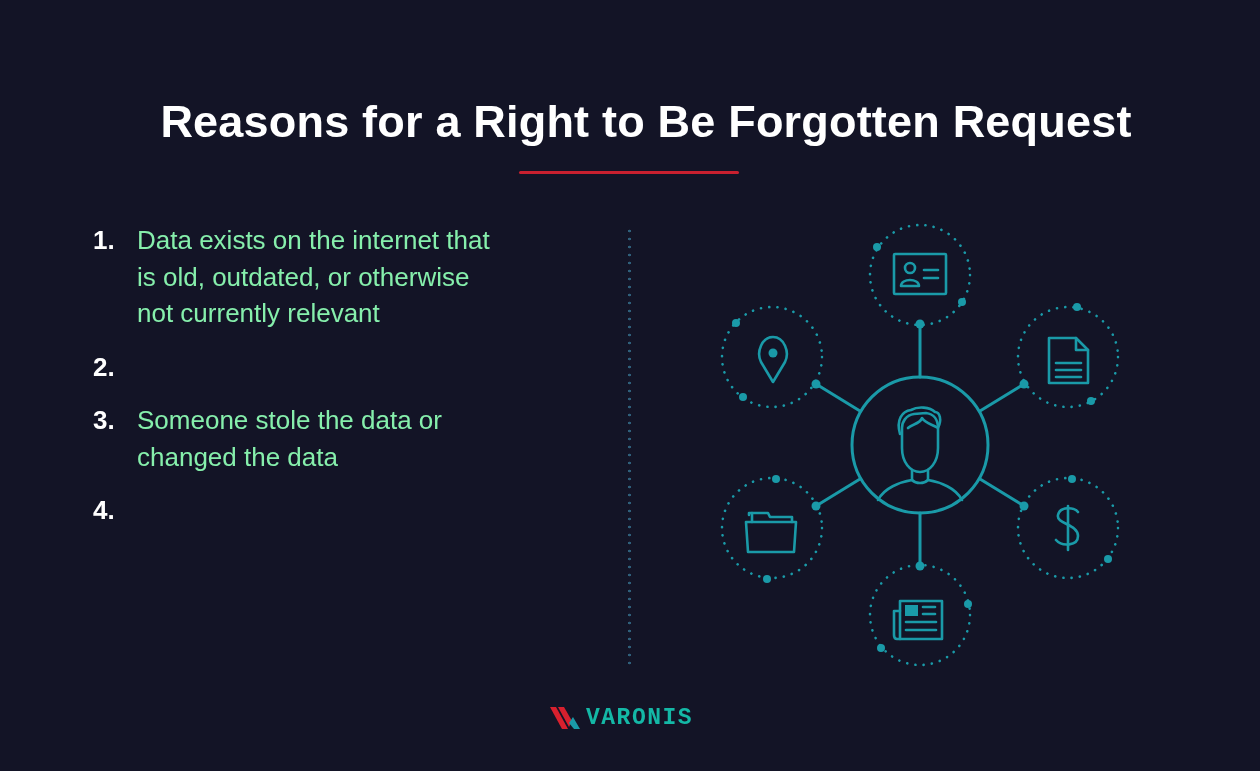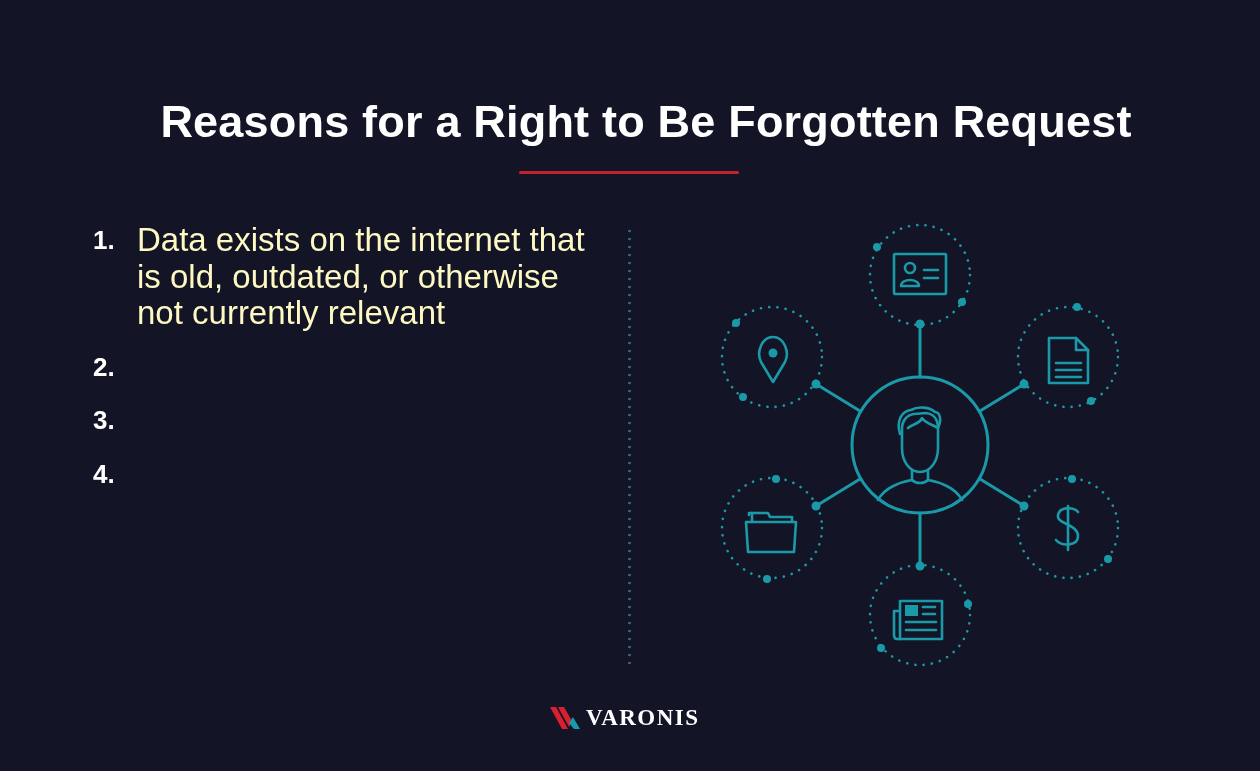--- a/index.html
+++ b/index.html
@@ -23,54 +23,56 @@
     position: absolute; left: 93px; top: 222px; width: 510px;
     margin: 0; padding: 0; list-style: none;
   }
   .reason {
     display: flex; margin-bottom: 17px;
   }
   .reason-num {
     width: 44px; flex: none; font-weight: bold; font-size: 26px; line-height: 36.5px;
   }
   .reason-text {
-    font-size: 33px; line-height: 36.5px; color: #fef9c3; white-space: pre-line;
+    font-size: 26px; line-height: 36.5px; color: #86efac; white-space: pre-line;
   }
   .divider {
     position: absolute; left: 628px; top: 227px; width: 3px; height: 440px;
     background-image: radial-gradient(circle, #2f5f7a 1.2px, transparent 1.6px);
     background-size: 3px 8px; background-repeat: repeat-y;
   }
   .diagram { position: absolute; left: 690px; top: 200px; width: 460px; height: 490px; }
   .logo {
     position: absolute; left: 548px; top: 705px; display: flex; align-items: center; gap: 4px;
   }
   .logo-word {
-    font-size: 23px; font-weight: bold; color: #ffffff; letter-spacing: 1.5px;
-    font-family: Liberation Serif, serif;
+    font-size: 23px; font-weight: bold; color: #14b8a6; letter-spacing: 1.5px;
+    font-family: Liberation Mono, monospace;
   }
 </style>
 </head>
 <body>
 
 <h1 class="title">Reasons for a Right to Be Forgotten Request</h1>
 <div class="title-rule"></div>
 
 <ol class="reasons">
   <li class="reason">
     <span class="reason-num">1.</span>
     <span class="reason-text">Data exists on the internet that
 is old, outdated, or otherwise
 not currently relevant</span>
   </li>
   <li class="reason">
     <span class="reason-num">2.</span>
   </li>
   <li class="reason">
     <span class="reason-num">3.</span>
+    <span class="reason-text">Someone stole the data or
+changed the data</span>
   </li>
   <li class="reason">
     <span class="reason-num">4.</span>
   </li>
 </ol>
 
 <div class="divider"></div>
 
 <svg class="diagram" viewBox="0 0 460 490" width="460" height="490">
   <g stroke="#1a9aa8" fill="none" stroke-width="3" stroke-linecap="round" stroke-linejoin="round">

